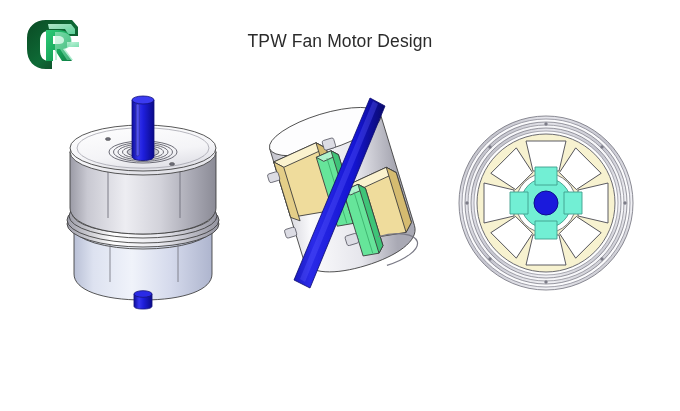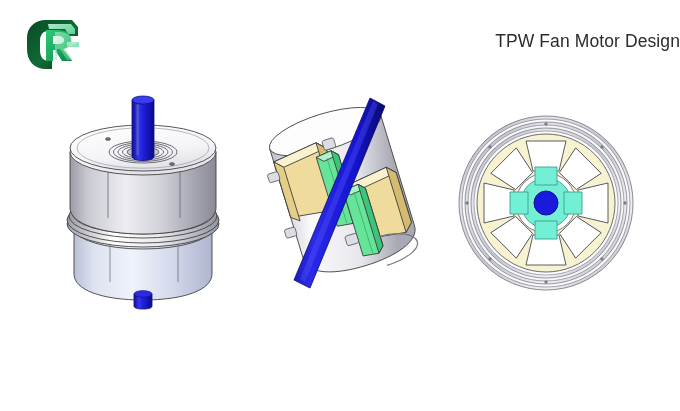--- a/index.html
+++ b/index.html
@@ -32,21 +32,21 @@
     width: 62px;
     height: 60px;
   }
 
   
   #page-title {
     position: absolute;
     left: 0;
     top: 31px;
     width: 680px;
-    text-align: right;
+    text-align: center;
     font-family: "Liberation Sans", sans-serif;
     font-size: 17.5px;
     font-weight: 400;
     color: #2b2b2b;
     letter-spacing: 0.1px;
     white-space: nowrap;
   }
 
   
   .figure {

